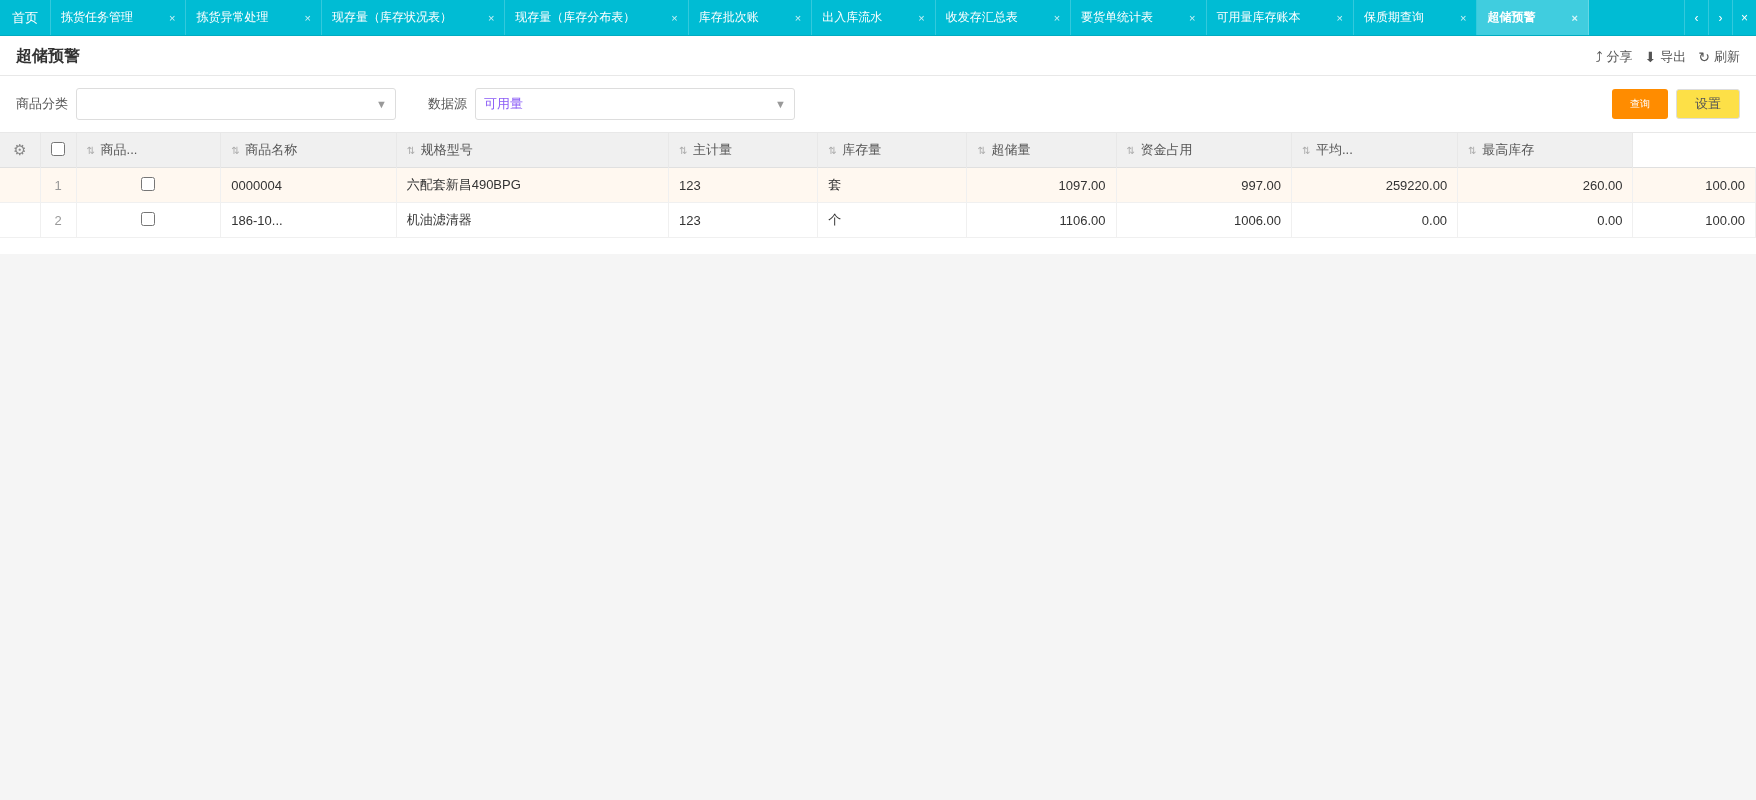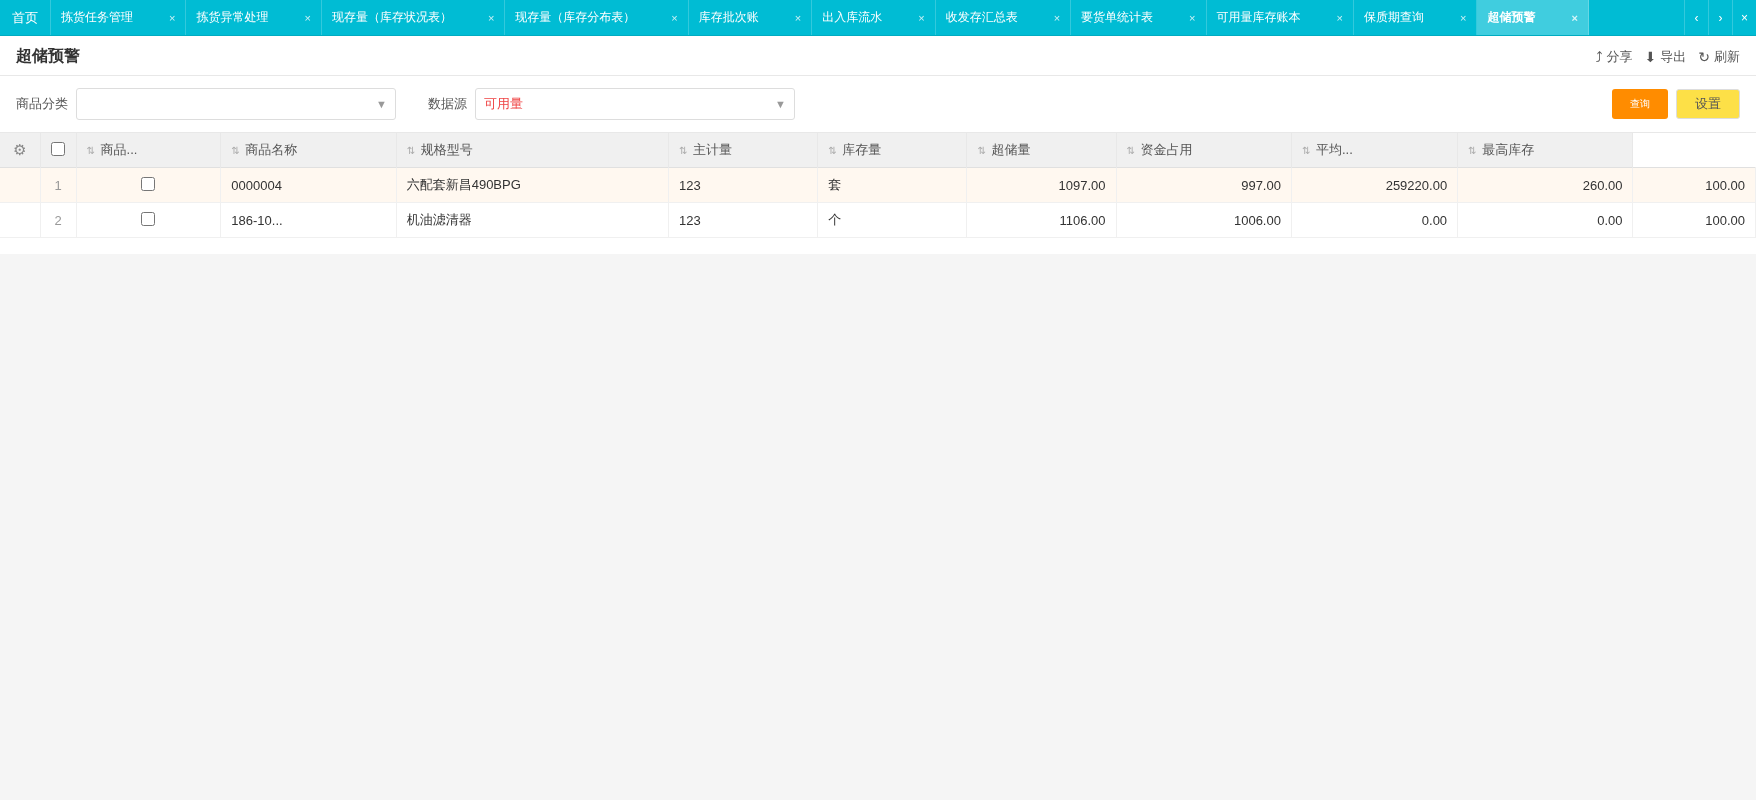--- a/index.html
+++ b/index.html
@@ -265,21 +265,21 @@
   <div class="filter-item">
     <span class="filter-label">商品分类</span>
     <div class="filter-select">
       <span class="filter-select-text"></span>
       <span class="filter-chevron">▼</span>
     </div>
   </div>
   <div class="filter-item">
     <span class="filter-label">数据源</span>
     <div class="filter-select" style="min-width:320px;">
-      <span class="filter-select-text" style="color:#ef4444;">可用量</span>
+      <span class="filter-select-text" style="color:#8b5cf6;">可用量</span>
       <span class="filter-chevron">▼</span>
     </div>
   </div>
   <div class="filter-actions">
     <button class="btn-query">查询</button>
     <button class="btn-settings">设置</button>
   </div>
 </div>
 
 <div class="table-container">

